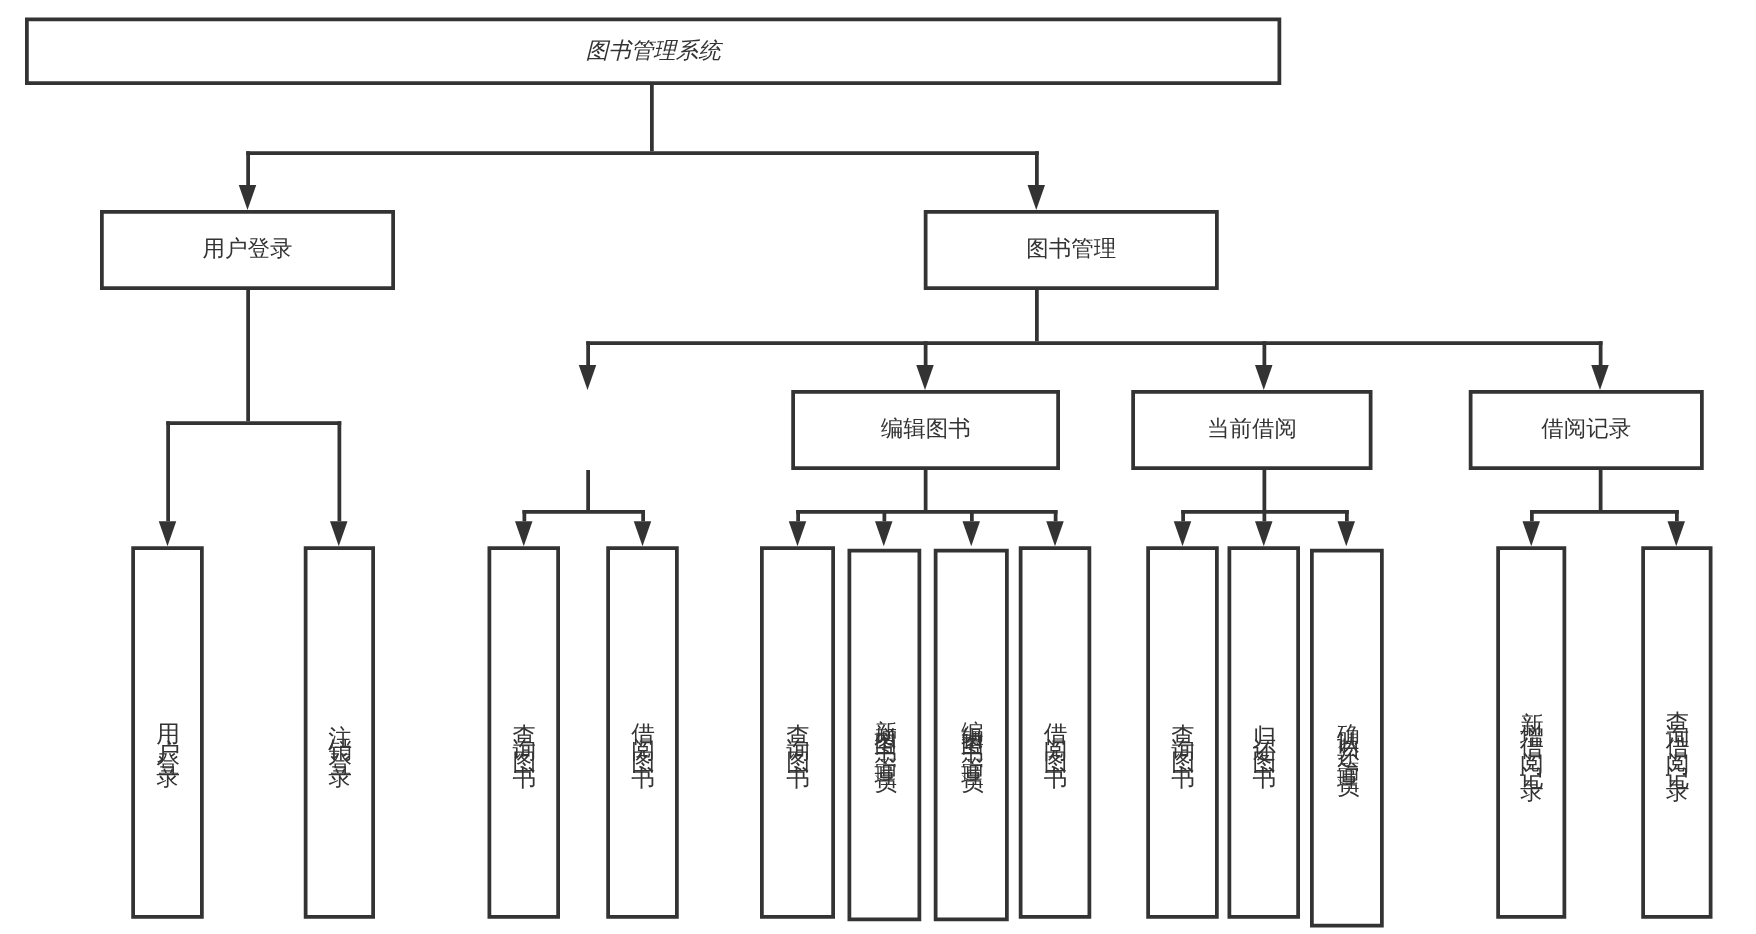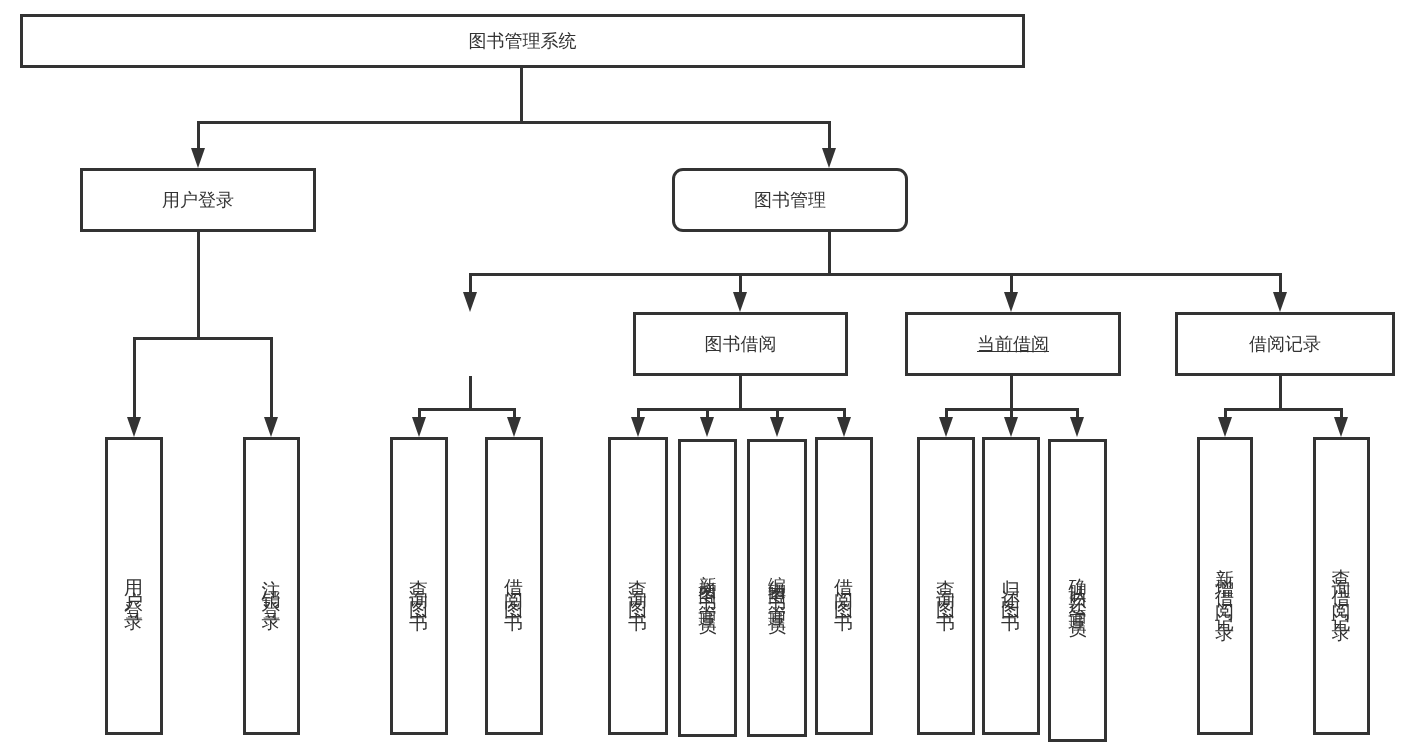--- a/index.html
+++ b/index.html
@@ -30,45 +30,45 @@
   .watermark{
     position:absolute;right:8px;bottom:2px;font-size:21px;color:#e59c9c;
     letter-spacing:1px;z-index:5;
   }
 </style>
 </head>
 <body>
 
 <div class="canvas">
 
-  <div class="node" style="left:20px;top:14px;width:1005px;height:54px;">图书管理系统</div>
+  <div class="node" style="left:20px;top:14px;width:1005px;height:54px;font-style:italic;">图书管理系统</div>
 
   <div class="vline" style="left:520px;top:68px;height:53px;"></div>
   <div class="hline" style="left:197px;top:121px;width:634px;"></div>
   <div class="arrow" style="left:197px;top:121px;height:27px;"></div>
   <div class="arrow" style="left:828px;top:121px;height:27px;"></div>
 
   <div class="node" style="left:80px;top:168px;width:236px;height:64px;">用户登录</div>
-  <div class="node" style="left:672px;top:168px;width:236px;height:64px;border-radius:11px;">图书管理</div>
+  <div class="node" style="left:739px;top:168px;width:236px;height:64px;">图书管理</div>
 
   <div class="vline" style="left:197px;top:232px;height:105px;"></div>
   <div class="hline" style="left:133px;top:337px;width:140px;"></div>
   <div class="arrow" style="left:133px;top:337px;height:80px;"></div>
   <div class="arrow" style="left:270px;top:337px;height:80px;"></div>
 
   <div class="vline" style="left:828px;top:232px;height:41px;"></div>
   <div class="hline" style="left:469px;top:273px;width:813px;"></div>
   <div class="arrow" style="left:469px;top:273px;height:19px;"></div>
   <div class="arrow" style="left:739px;top:273px;height:19px;"></div>
   <div class="arrow" style="left:1010px;top:273px;height:19px;"></div>
   <div class="arrow" style="left:1279px;top:273px;height:19px;"></div>
 
-  <div class="node" style="left:633px;top:312px;width:215px;height:64px;">图书借阅</div>
-  <div class="node" style="left:905px;top:312px;width:216px;height:64px;text-decoration:underline;">当前借阅</div>
-  <div class="node" style="left:1175px;top:312px;width:220px;height:64px;">借阅记录</div>
+  <div class="node" style="left:633px;top:312px;width:215px;height:64px;">编辑图书</div>
+  <div class="node" style="left:905px;top:312px;width:193px;height:64px;">当前借阅</div>
+  <div class="node" style="left:1175px;top:312px;width:188px;height:64px;">借阅记录</div>
 
   <div class="vline" style="left:469px;top:376px;height:32px;"></div>
   <div class="hline" style="left:418px;top:408px;width:98px;"></div>
   <div class="arrow" style="left:418px;top:408px;height:9px;"></div>
   <div class="arrow" style="left:513px;top:408px;height:9px;"></div>
 
   <div class="vline" style="left:739px;top:376px;height:32px;"></div>
   <div class="hline" style="left:637px;top:408px;width:209px;"></div>
   <div class="arrow" style="left:637px;top:408px;height:9px;"></div>
   <div class="arrow" style="left:706px;top:408px;height:9px;"></div>

